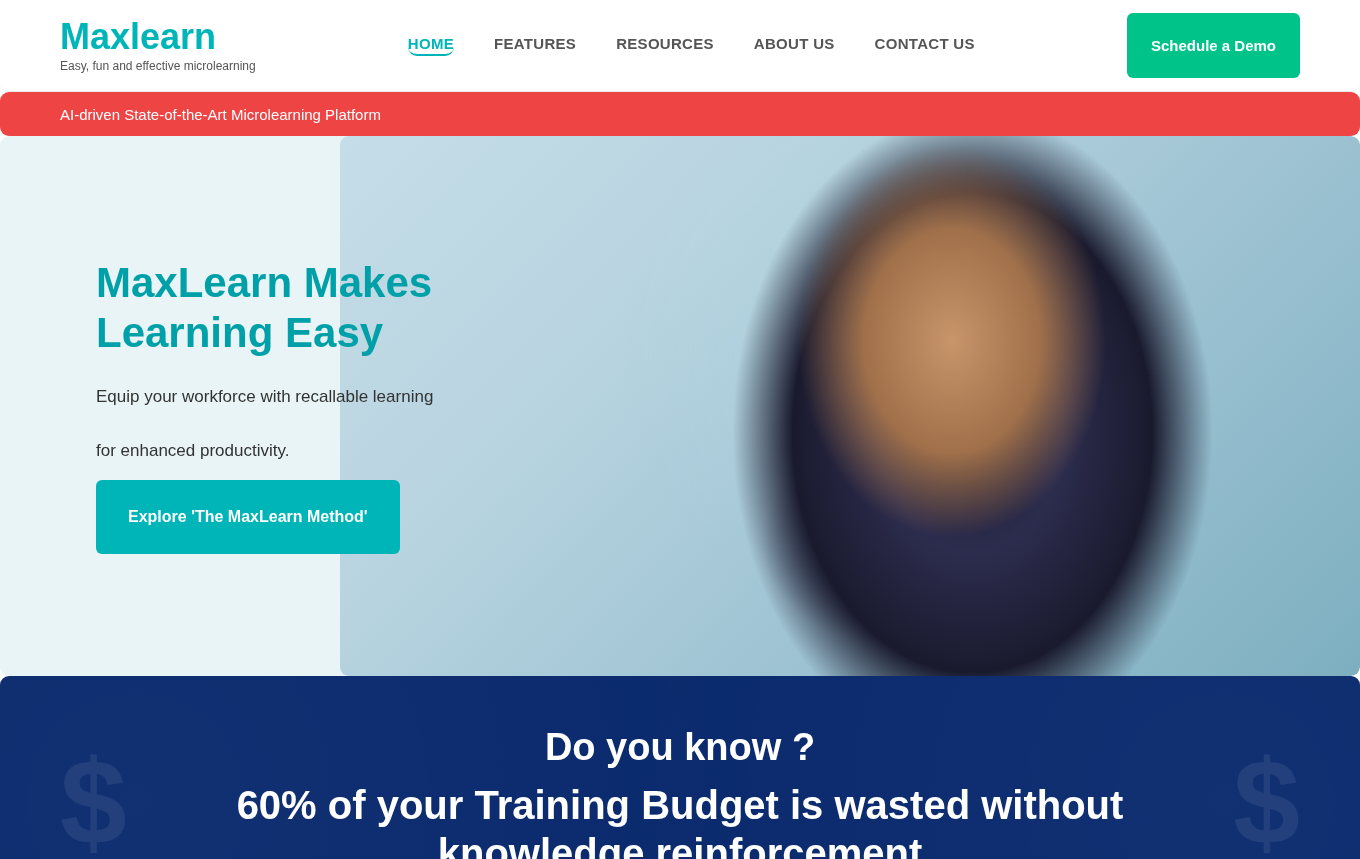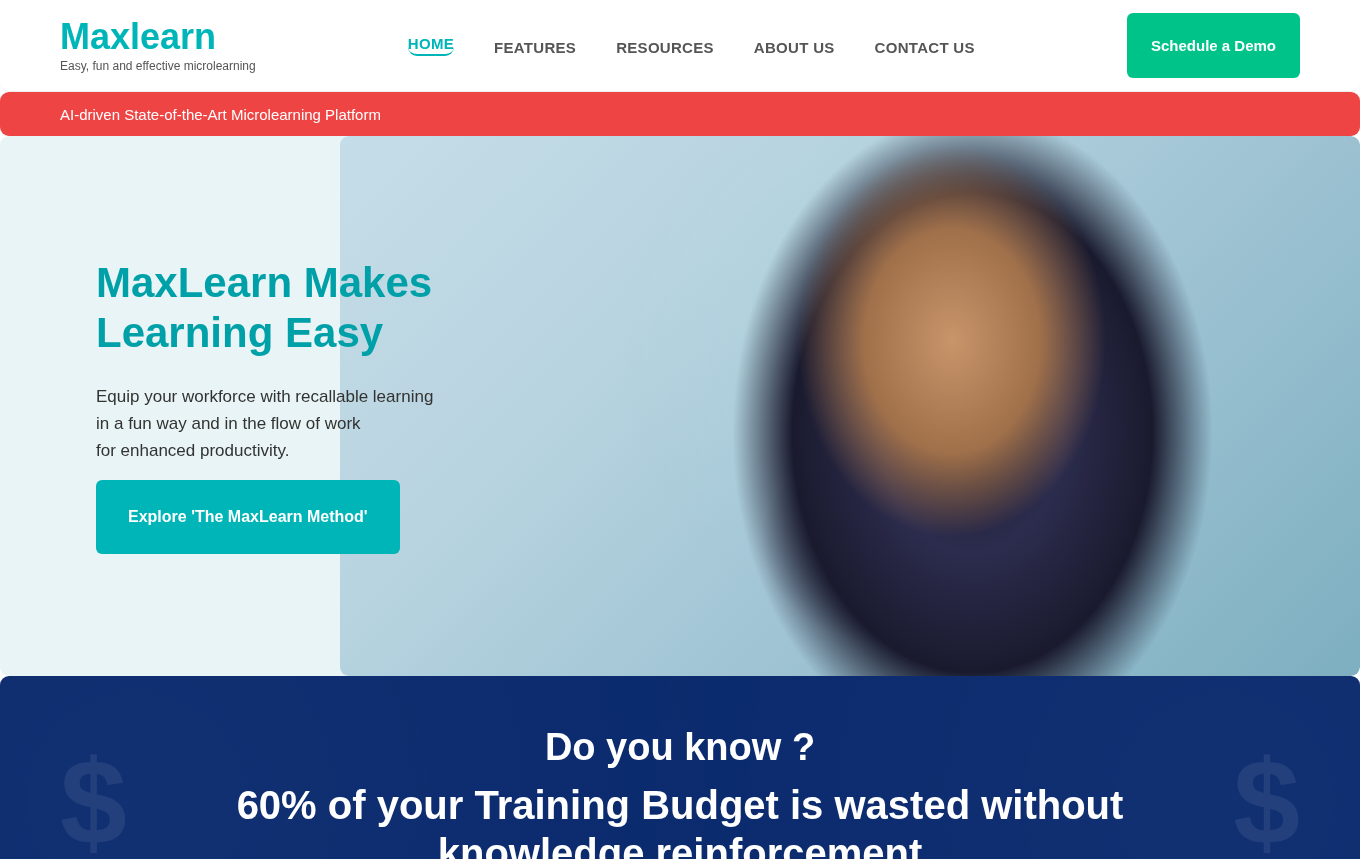--- a/index.html
+++ b/index.html
@@ -27,21 +27,21 @@
     .logo-max { color: #00b5b8; }
     .logo-learn { color: #00b5b8; }
     .logo-x { color: #2ecc71; }
     .logo-tagline {
       font-size: 12px;
       color: #555;
       margin-top: 4px;
     }
     nav {
       display: flex;
-      align-items: flex-end;
+      align-items: flex-start;
       gap: 40px;
     }
     nav a {
       text-decoration: none;
       font-size: 15px;
       font-weight: 600;
       color: #555;
       letter-spacing: 0.3px;
     }
     nav a.active { color: #00b5b8; border-bottom: 2px solid #00b5b8; padding-bottom: 2px; }
@@ -205,21 +205,21 @@
   <span>AI-driven State-of-the-Art Microlearning Platform</span>
 </div>
 
 <section class="hero">
   <div class="hero-bg"></div>
   <div class="hero-person"></div>
   <div class="hero-content">
     <h1 class="hero-title">MaxLearn Makes Learning Easy</h1>
     <p class="hero-desc">
       <span>Equip your workforce with recallable learning</span><br>
-      <span>in a fun way and in the flow of work</span><br>
+      <br>
       <span>for enhanced productivity.</span>
     </p>
     <button class="explore-btn">Explore 'The MaxLearn Method'</button>
   </div>
 </section>
 
 <section class="stats-section">
   <p class="stats-question">Do you know ?</p>
   <p class="stats-stat">
     <span>60% of your Training Budget is wasted without</span>

